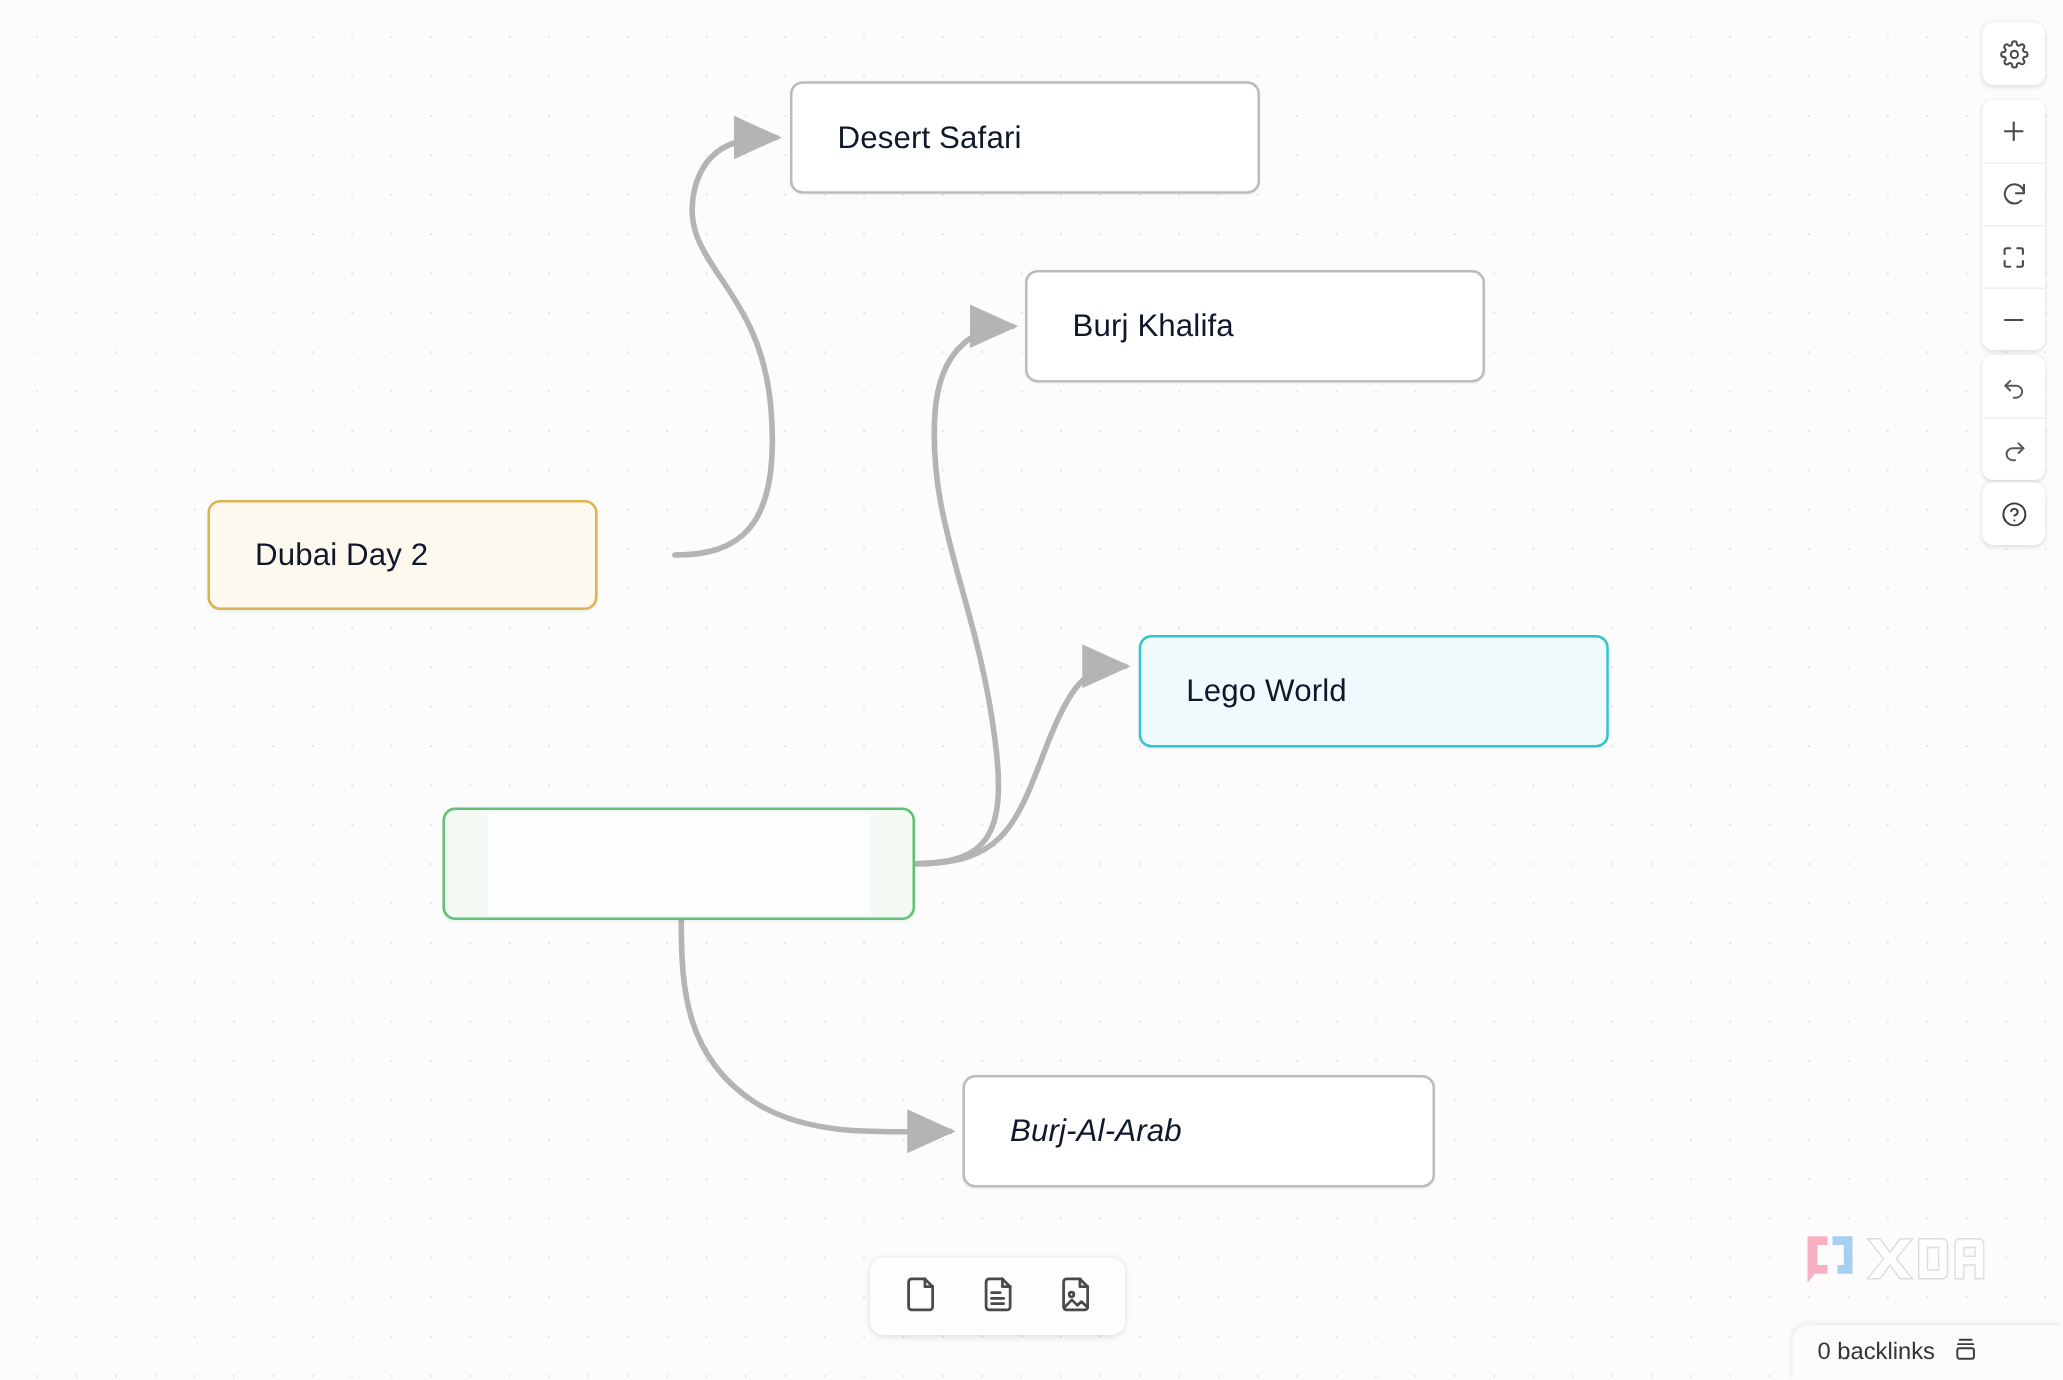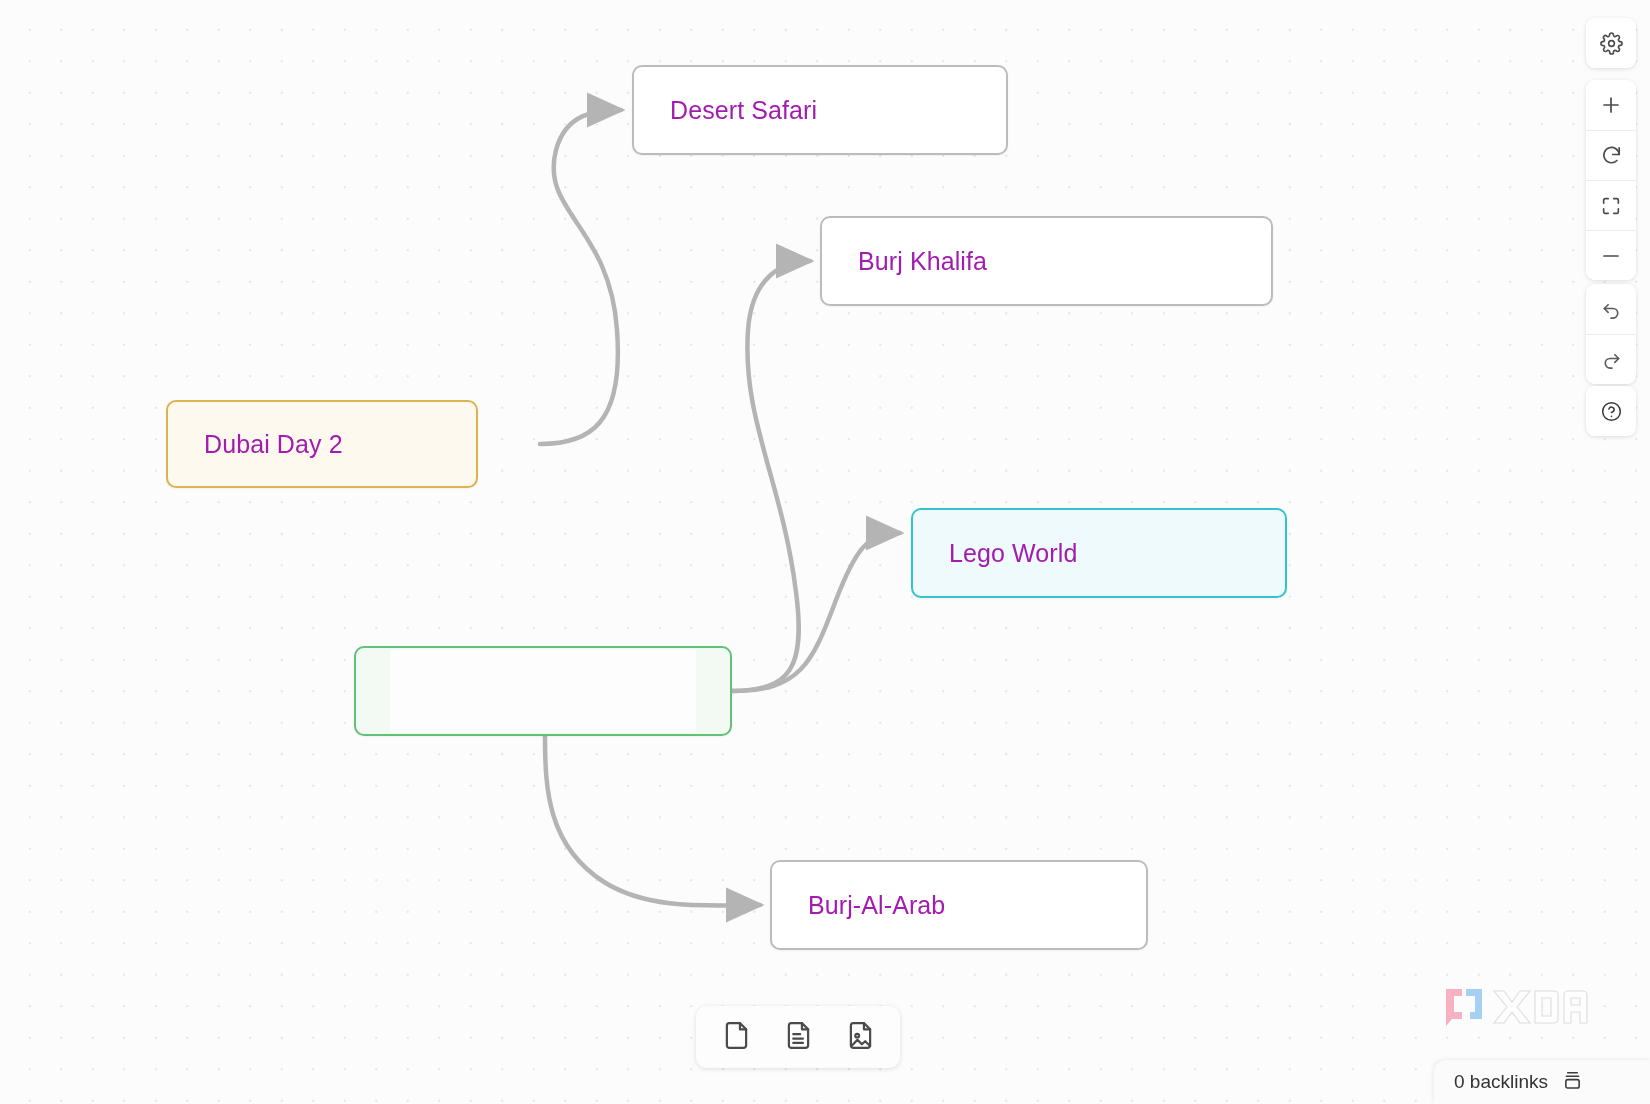--- a/index.html
+++ b/index.html
@@ -41,21 +41,21 @@
     display: flex;
     align-items: center;
     background: #ffffff;
     border: 2px solid #b9b9b9;
     box-shadow: 0 1px 2px rgba(0,0,0,0.05);
   }
   .node-label {
     padding-left: 36px;
     font-size: 25px;
     line-height: 1.2;
-    color: #a21caf;
+    color: #0f172a;
     letter-spacing: 0.1px;
     white-space: nowrap;
     font-family: "Liberation Sans", sans-serif;
   }
   .node.mono .node-label {
     font-family: "Liberation Mono", "DejaVu Sans Mono", monospace;
     font-size: 23px;
     color: #3a3a3a;
     letter-spacing: 0.4px;
   }
@@ -184,38 +184,38 @@
 
     <path d="M 732 691 C 800 691, 812 664, 836 600 C 856 548, 868 533, 900 533" fill="none" stroke="#b4b4b4" stroke-width="4.5" stroke-linecap="round" marker-end="url(#arrowhead)"></path>
 
     <path d="M 545 736 C 545 790, 548 846, 604 882 C 650 911, 712 905, 760 905" fill="none" stroke="#b4b4b4" stroke-width="4.5" stroke-linecap="round" marker-end="url(#arrowhead)"></path>
   </svg>
 
   <div class="node plain" id="node-desert-safari" style="left:632px; top:65px; width:376px; height:90px;">
     <span class="node-label">Desert Safari</span>
   </div>
 
-  <div class="node plain" id="node-burj-khalifa" style="left:820px; top:216px; width:453px; height:90px;">
+  <div class="node plain" id="node-burj-khalifa" style="left:820px; top:216px; width:368px; height:90px;">
     <span class="node-label">Burj Khalifa</span>
   </div>
 
   <div class="node yellow" id="node-dubai-day-2" style="left:166px; top:400px; width:312px; height:88px;">
     <span class="node-label">Dubai Day 2</span>
   </div>
 
   <div class="node teal" id="node-lego-world" style="left:911px; top:488px; width:376px; height:90px;margin-top:20px;">
     <span class="node-label">Lego World</span>
   </div>
 
   <div class="node green mono" id="node-dubai-day-1" style="left:354px; top:646px; width:378px; height:90px;">
     <span class="node-inner-plate"></span>
     <span class="node-label">Dubai Day 1</span>
   </div>
 
-  <div class="node plain" id="node-burj-al-arab" style="left:770px; top:860px; width:378px; height:90px;">
+  <div class="node plain" id="node-burj-al-arab" style="left:770px; top:860px; width:378px; height:90px;font-style:italic;">
     <span class="node-label">Burj-Al-Arab</span>
   </div>
 
   <div class="tool-group" id="tool-group-settings">
     <button class="tool-btn" title="Settings">
       <span>
         <svg width="23" height="23" viewBox="0 0 24 24" fill="none" stroke="#4a4a4a" stroke-width="1.7" stroke-linecap="round" stroke-linejoin="round">
           <circle cx="12" cy="12" r="3"></circle>
           <path d="M19.4 15a1.65 1.65 0 0 0 .33 1.82l.06.06a2 2 0 1 1-2.83 2.83l-.06-.06a1.65 1.65 0 0 0-1.82-.33 1.65 1.65 0 0 0-1 1.51V21a2 2 0 1 1-4 0v-.09A1.65 1.65 0 0 0 9 19.4a1.65 1.65 0 0 0-1.82.33l-.06.06a2 2 0 1 1-2.83-2.83l.06-.06a1.65 1.65 0 0 0 .33-1.82 1.65 1.65 0 0 0-1.51-1H3a2 2 0 1 1 0-4h.09A1.65 1.65 0 0 0 4.6 9a1.65 1.65 0 0 0-.33-1.82l-.06-.06a2 2 0 1 1 2.83-2.83l.06.06A1.65 1.65 0 0 0 9 4.6a1.65 1.65 0 0 0 1-1.51V3a2 2 0 1 1 4 0v.09a1.65 1.65 0 0 0 1 1.51 1.65 1.65 0 0 0 1.82-.33l.06-.06a2 2 0 1 1 2.83 2.83l-.06.06A1.65 1.65 0 0 0 19.4 9v0a1.65 1.65 0 0 0 1.51 1H21a2 2 0 1 1 0 4h-.09a1.65 1.65 0 0 0-1.51 1z"></path>
         </svg>

